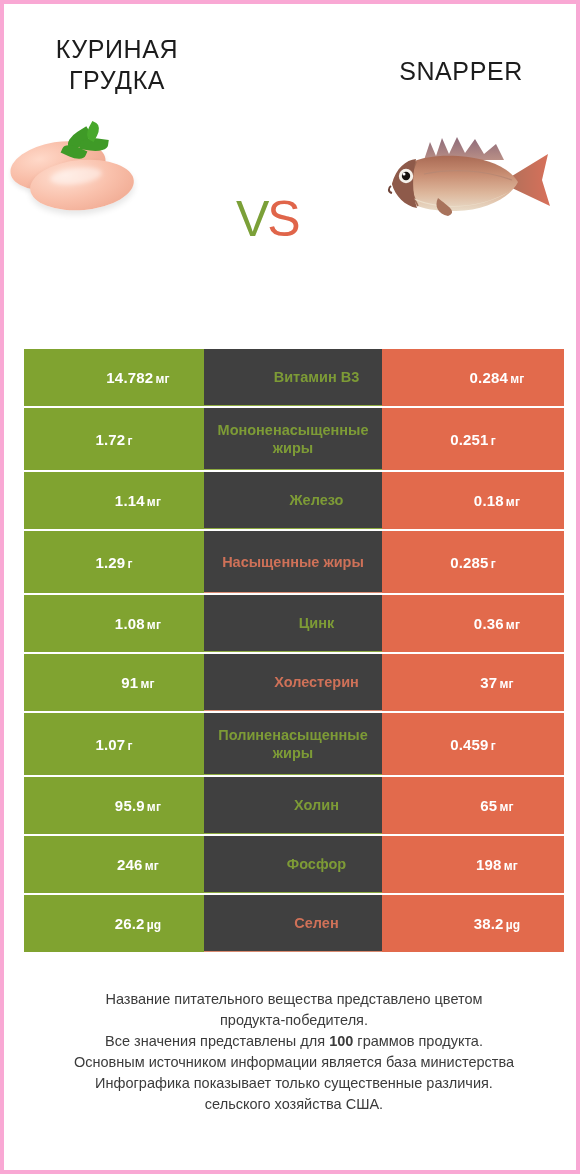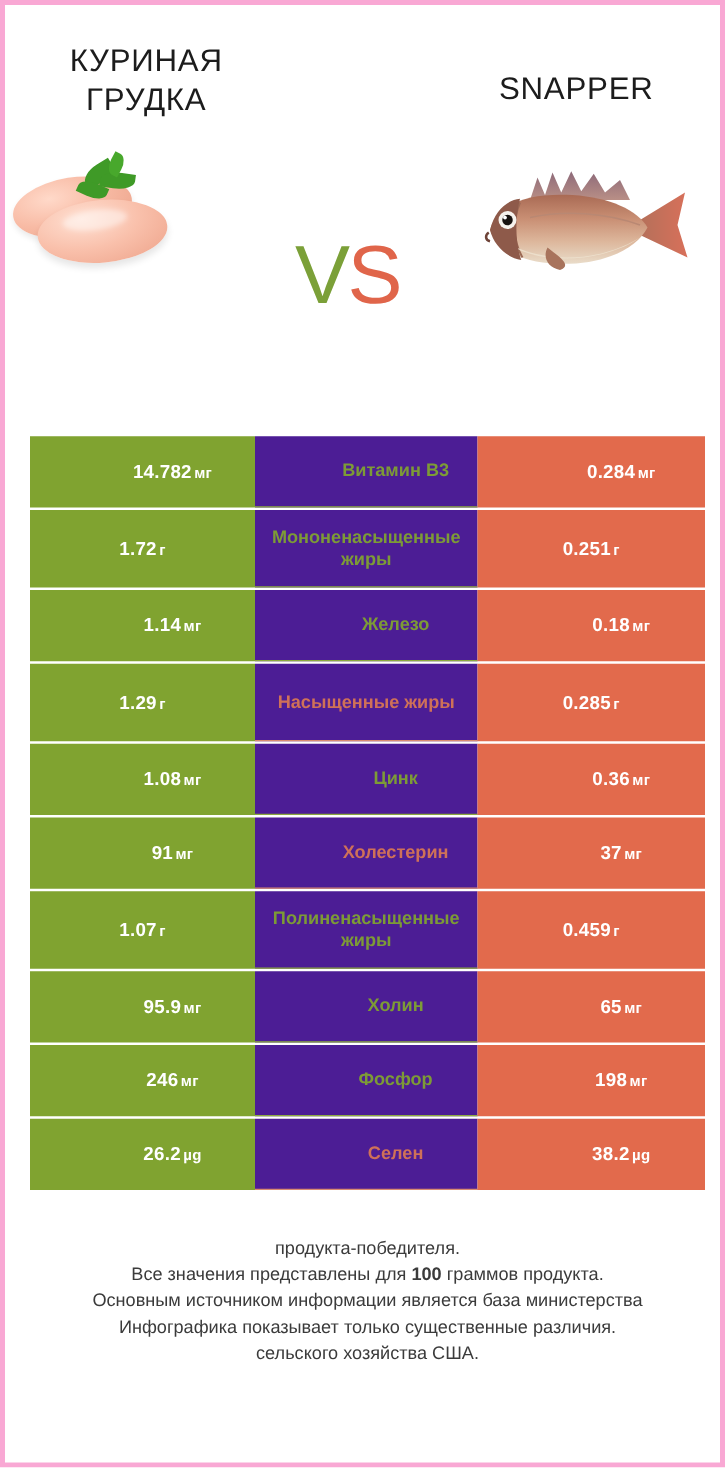--- a/index.html
+++ b/index.html
@@ -47,38 +47,38 @@
   .cb-hl{position:absolute;left:46px;top:56px;width:52px;height:16px;border-radius:50%;
     background:rgba(255,255,255,.45);transform:rotate(-7deg);filter:blur(2px);}
   .leaf{position:absolute;background:#3f9a27;border-radius:60% 0 60% 0;}
   .lf1{left:62px;top:20px;width:26px;height:14px;transform:rotate(-32deg);}
   .lf2{left:76px;top:26px;width:28px;height:13px;transform:rotate(8deg);}
   .lf3{left:58px;top:34px;width:24px;height:12px;transform:rotate(24deg);}
   .lf4{left:80px;top:14px;width:18px;height:11px;transform:rotate(-62deg);background:#48a82c;}
   .stem{position:absolute;left:72px;top:32px;width:16px;height:2px;background:#2f7a1d;transform:rotate(22deg);}
 
   .vs{position:absolute;left:232px;top:62px;width:116px;height:90px;
-      font-size:66px;line-height:90px;font-weight:400;letter-spacing:-2px;white-space:nowrap;}
+      font-size:50px;line-height:90px;font-weight:400;letter-spacing:-2px;white-space:nowrap;}
   .vs .v{color:#7ba038;}
   .vs .s{color:#e0654a;}
 
   .fish{position:absolute;left:368px;top:14px;width:190px;height:110px;}
 
   
   .table{position:absolute;left:20px;top:345px;width:540px;}
   .row{display:flex;width:540px;margin-bottom:2px;}
   .cell{
     box-sizing:border-box;
     display:flex;align-items:center;justify-content:center;
     text-align:center;
   }
   .cell-left{width:180px;background:#80a330;color:#ffffff;}
   .cell-right{width:182px;background:#e26a4c;color:#ffffff;}
   .cell-mid{
-    width:178px;background:#4c1d95;
+    width:178px;background:#404040;
     font-size:14.5px;font-weight:700;line-height:18px;
     padding:0 1px;
     overflow:hidden;white-space:nowrap;
   }
   .cell-mid.two-line{white-space:normal;}
   .cell-mid .lbl{display:block;width:100%;}
   .row.h1 .cell{height:57px;padding-left:48px;}
   .row.h2 .cell{height:62px;}
   .mid-green{color:#7d9b36;border-bottom:1px solid #8ca93f;}
   .mid-orange{color:#cf7158;border-bottom:1px solid #d98b71;}
@@ -270,20 +270,21 @@
         <div class="cell cell-mid mid-orange">
           <span class="lbl">Селен</span>
         </div>
         <div class="cell cell-right">
           <span class="val">38.2<span class="unit">µg</span></span>
         </div>
       </div>
     </div>
 
   <div class="footer">
+    <p>Название питательного вещества представлено цветом</p>
     <p>продукта-победителя.</p>
     <p>
       <span>Все значения представлены для </span><b>100</b><span> граммов продукта.</span>
     </p>
     <p>Основным источником информации является база министерства</p>
     <p>Инфографика показывает только существенные различия.</p>
     <p>сельского хозяйства США.</p>
   </div>
 
 </div>

